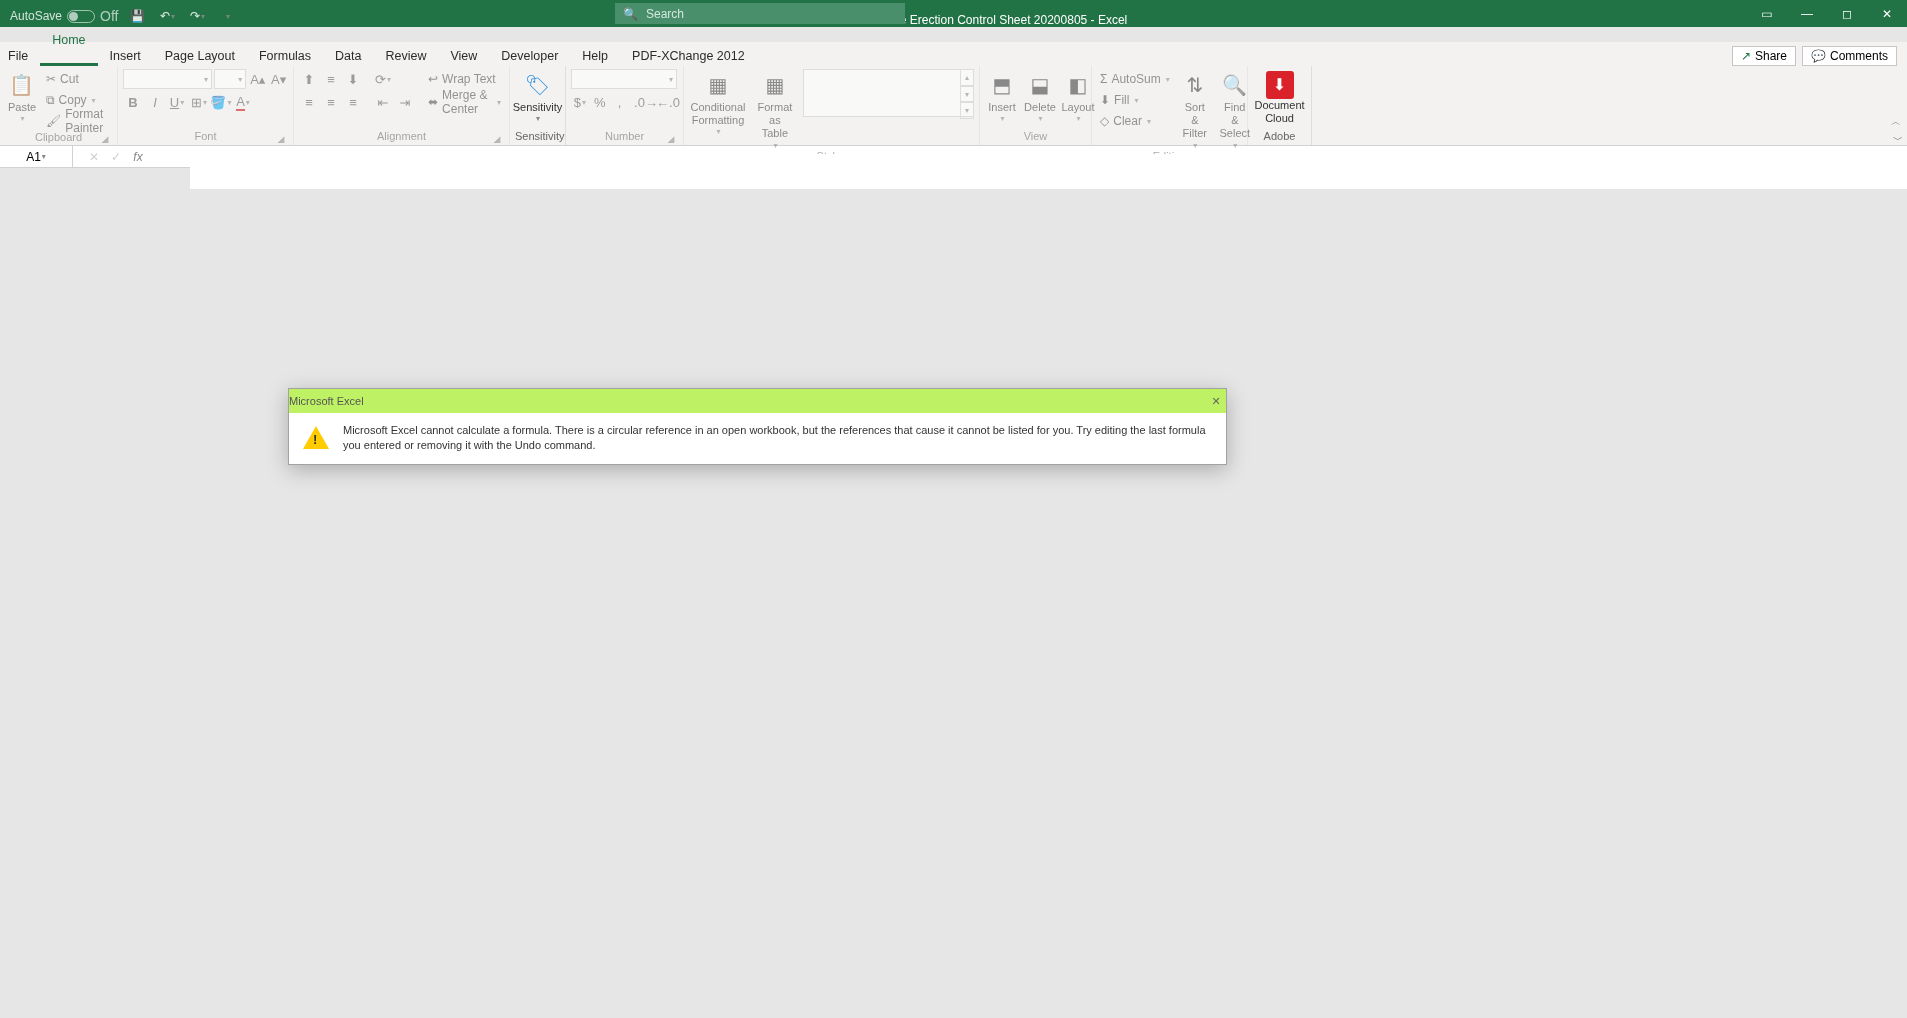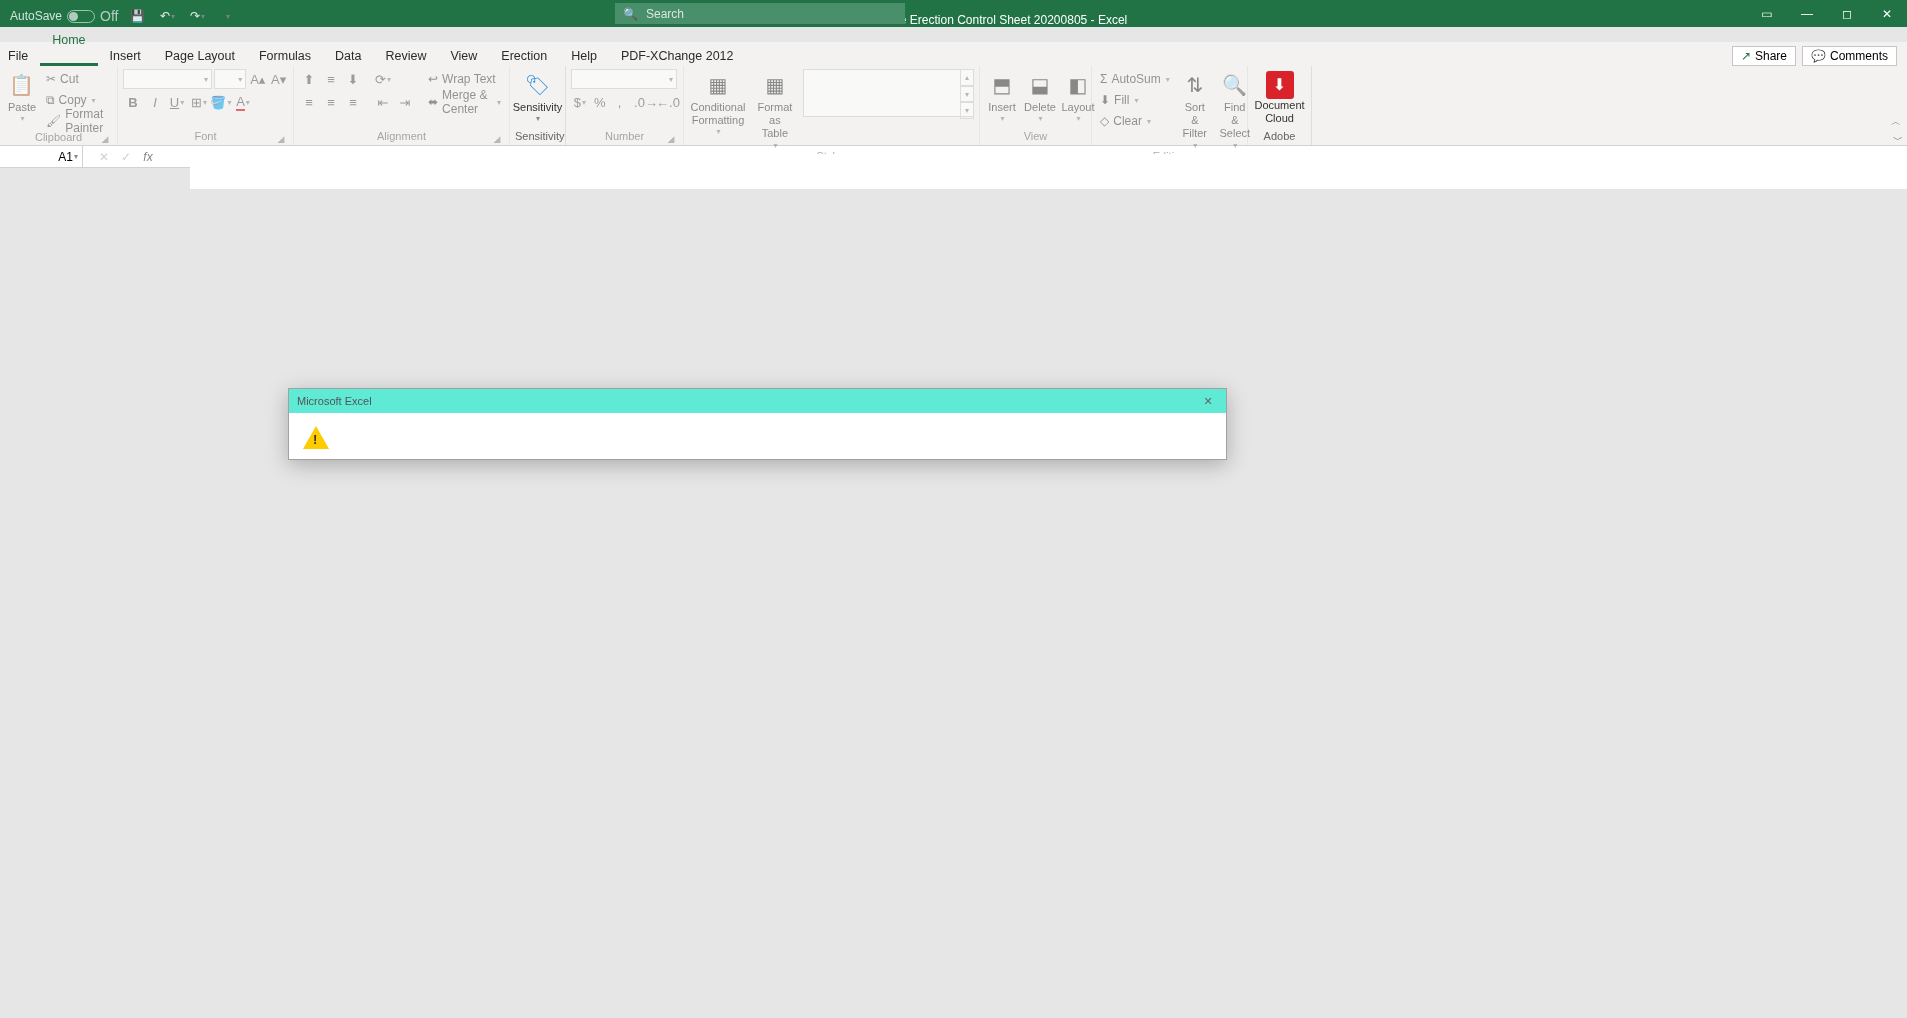--- a/index.html
+++ b/index.html
@@ -39,32 +39,32 @@
 .bigbtn .bigicon { width: 28px; height: 28px; display: flex; align-items: center; justify-content: center; font-size: 20px; margin-bottom: 2px; }
 .iconbtn { width: 20px; height: 20px; display: flex; align-items: center; justify-content: center; font-size: 13px; color: #555; }
 .combo { height: 20px; border: 1px solid #ccc; background: #fff; display: flex; align-items: center; padding: 0 3px; font-size: 11px; color: #666; justify-content: space-between; }
 .row { display: flex; gap: 2px; align-items: center; }
 .dd { font-size: 8px; color: #888; margin-left: 1px; }
 
 .acrobat-icon { width: 28px; height: 28px; background: #d9222a; border-radius: 3px; display:flex; align-items:center; justify-content:center; color:#fff; font-size:16px; }
 
 
 .fbar { height: 22px; background: #fff; border-bottom: 1px solid #d4d2d0; display: flex; align-items: center; font-size: 12px; }
-.namebox { width: 83px; border-right: 1px solid #d4d2d0; height: 100%; display: flex; align-items: center; padding: 0 4px; justify-content: flex-end; background: #fff; }
+.namebox { width: 73px; border-right: 1px solid #d4d2d0; height: 100%; display: flex; align-items: center; padding: 0 4px; justify-content: center; background: #fff; }
 .fx-btn { width: 22px; height: 22px; display: flex; align-items: center; justify-content: center; color: #888; font-size: 12px; }
 .fbar-input { flex: 1; height: 100%; padding: 0 6px; background: #fff; }
 .collapse-ribbon { position: absolute; right: 6px; top: 115px; font-size: 10px; color: #666; }
 .expand-f { position: absolute; right: 4px; top: 133px; font-size: 10px; color: #666; }
 
 
 .sheet-top { position: absolute; top: 154px; left: 190px; right: 0; height: 35px; background: #fff; }
 
 
 .dialog { position: absolute; left: 288px; top: 388px; width: 939px; background: #fff; border: 1px solid #a2a2a2; box-shadow: 0 5px 20px rgba(0,0,0,0.25); font-size: 11px; color: #333; }
-.dialog-title { height: 24px; display: flex; align-items: center; padding: 0 8px; background: #5eead4; color: #555; justify-content: space-between; }
+.dialog-title { height: 24px; display: flex; align-items: center; padding: 0 0; background: #bef264; color: #555; justify-content: space-between; }
 .dialog-close { width: 20px; height: 20px; display: flex; align-items: center; justify-content: center; color: #666; }
 .dialog-body { display: flex; padding: 10px 14px 10px 14px; gap: 14px; align-items: flex-start; }
 .warn-icon { width: 0; height: 0; border-left: 13px solid transparent; border-right: 13px solid transparent; border-bottom: 23px solid #ffcc00; position: relative; margin-top: 3px; }
 .warn-icon::after { content: "!"; position: absolute; left: -3px; top: 6px; font-weight: bold; font-size: 13px; color: #333; }
 .dialog-text { line-height: 1.4; }
 .dialog-buttons { text-align: center; padding: 4px 0 12px; }
 .ok-btn { width: 56px; height: 21px; border: 1px solid #0e6fc7; background: #e5f1fb; font-size: 11px; color: #222; }
 
 
 .styles-gal { width: 172px; height: 48px; border: 1px solid #ccc; background: #fff; position: relative; }
@@ -105,21 +105,21 @@
 
 <div class="tabsrow">
   <div class="tab file">File</div>
   <div class="tab active">Home</div>
   <div class="tab">Insert</div>
   <div class="tab">Page Layout</div>
   <div class="tab">Formulas</div>
   <div class="tab">Data</div>
   <div class="tab">Review</div>
   <div class="tab">View</div>
-  <div class="tab">Erection</div>
+  <div class="tab">Developer</div>
   <div class="tab">Help</div>
   <div class="tab">PDF-XChange 2012</div>
   <div class="rightbtns">
     <div class="share-btn">
       <span style="color:#217346">↗</span>
       <span>Share</span>
     </div>
     <div class="share-btn">
       <span style="color:#217346">💬</span>
       <span>Comments</span>
@@ -366,14 +366,15 @@
 
 <div class="sheet-top"></div>
 
 <div class="dialog">
   <div class="dialog-title">
     <span>Microsoft Excel</span>
     <div class="dialog-close">✕</div>
   </div>
   <div class="dialog-body">
     <div class="warn-icon"></div>
+    <div class="dialog-text">Microsoft Excel cannot calculate a formula. There is a circular reference in an open workbook, but the references that cause it cannot be listed for you. Try editing the last formula you entered or removing it with the Undo command.</div>
   </div>
 </div>
 
 </body></html>

